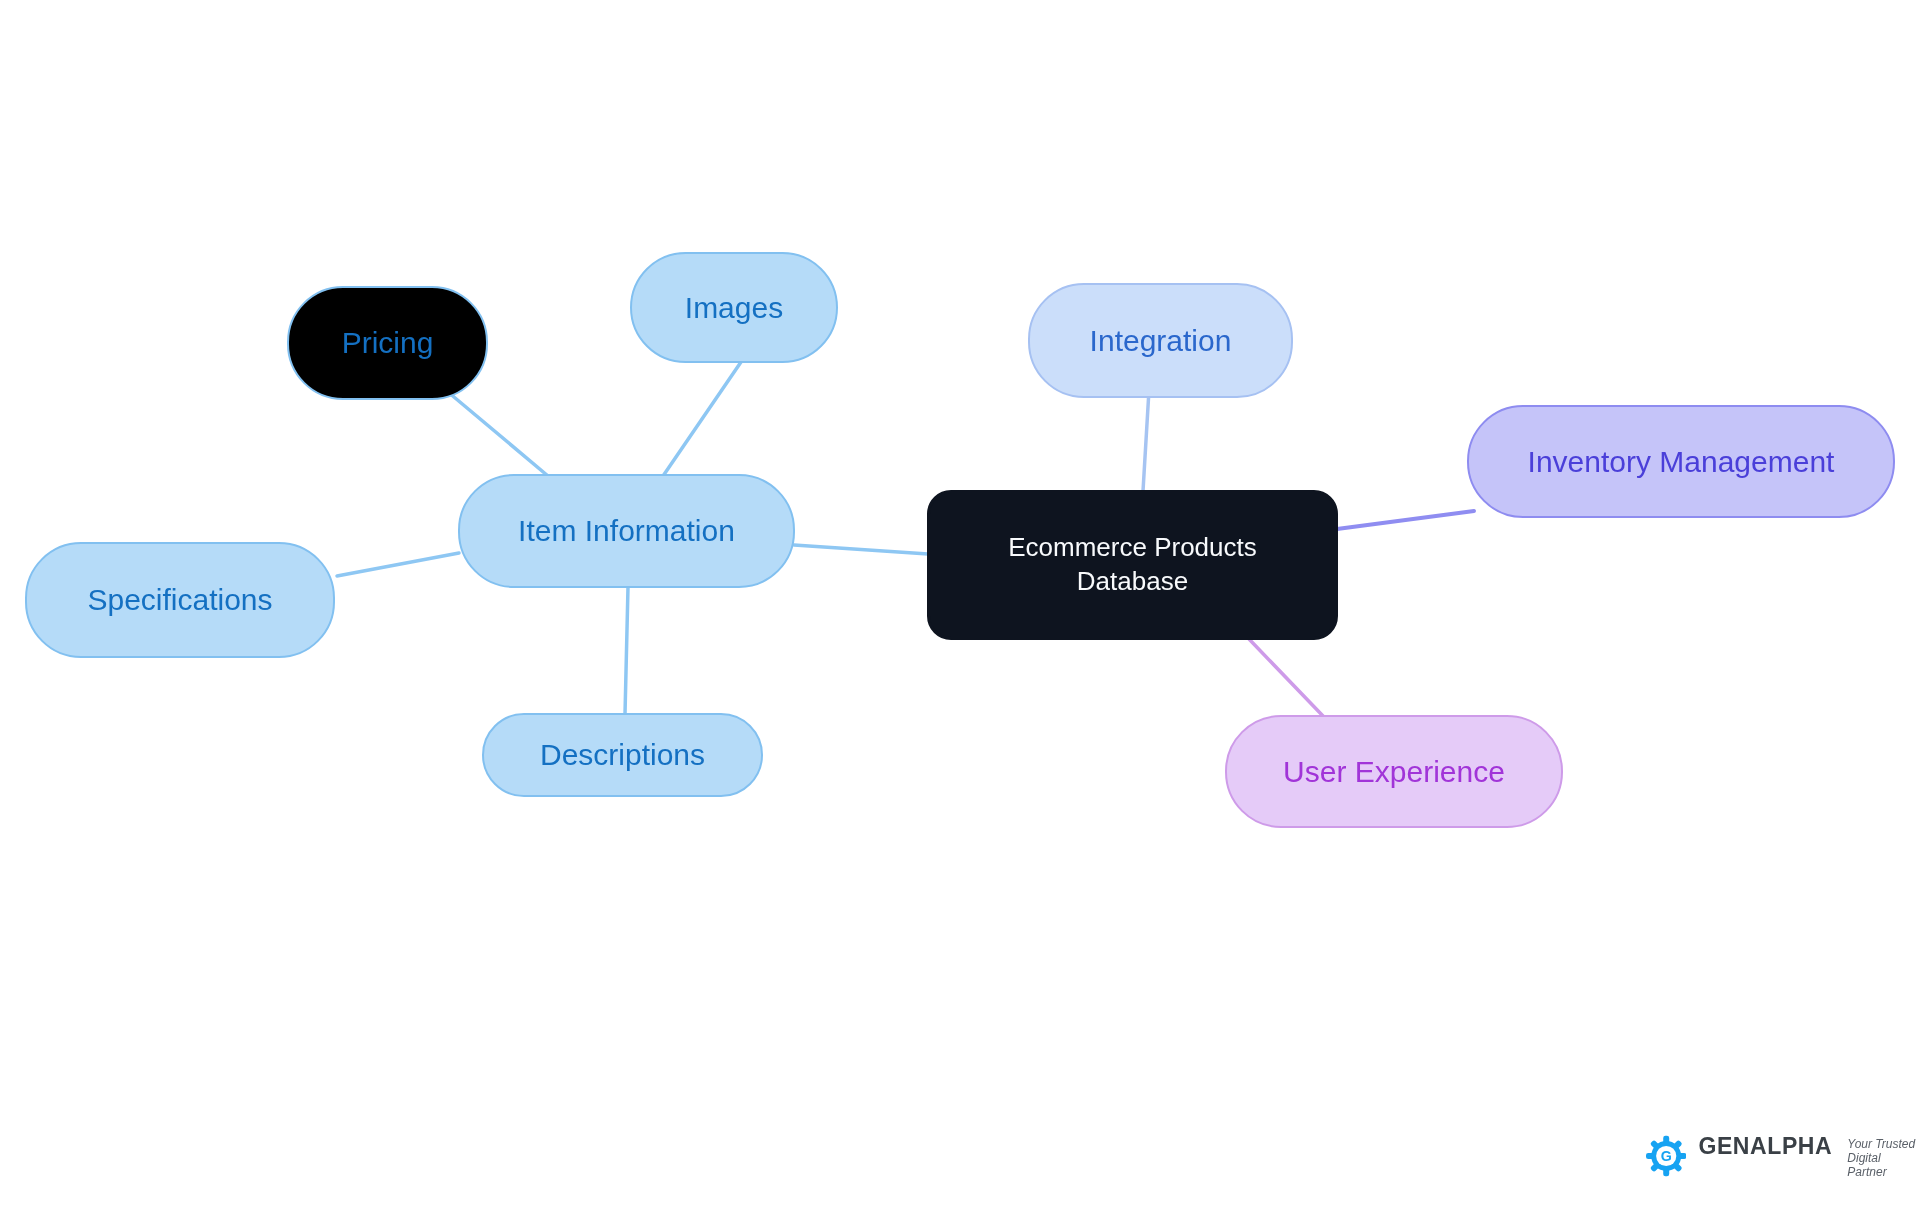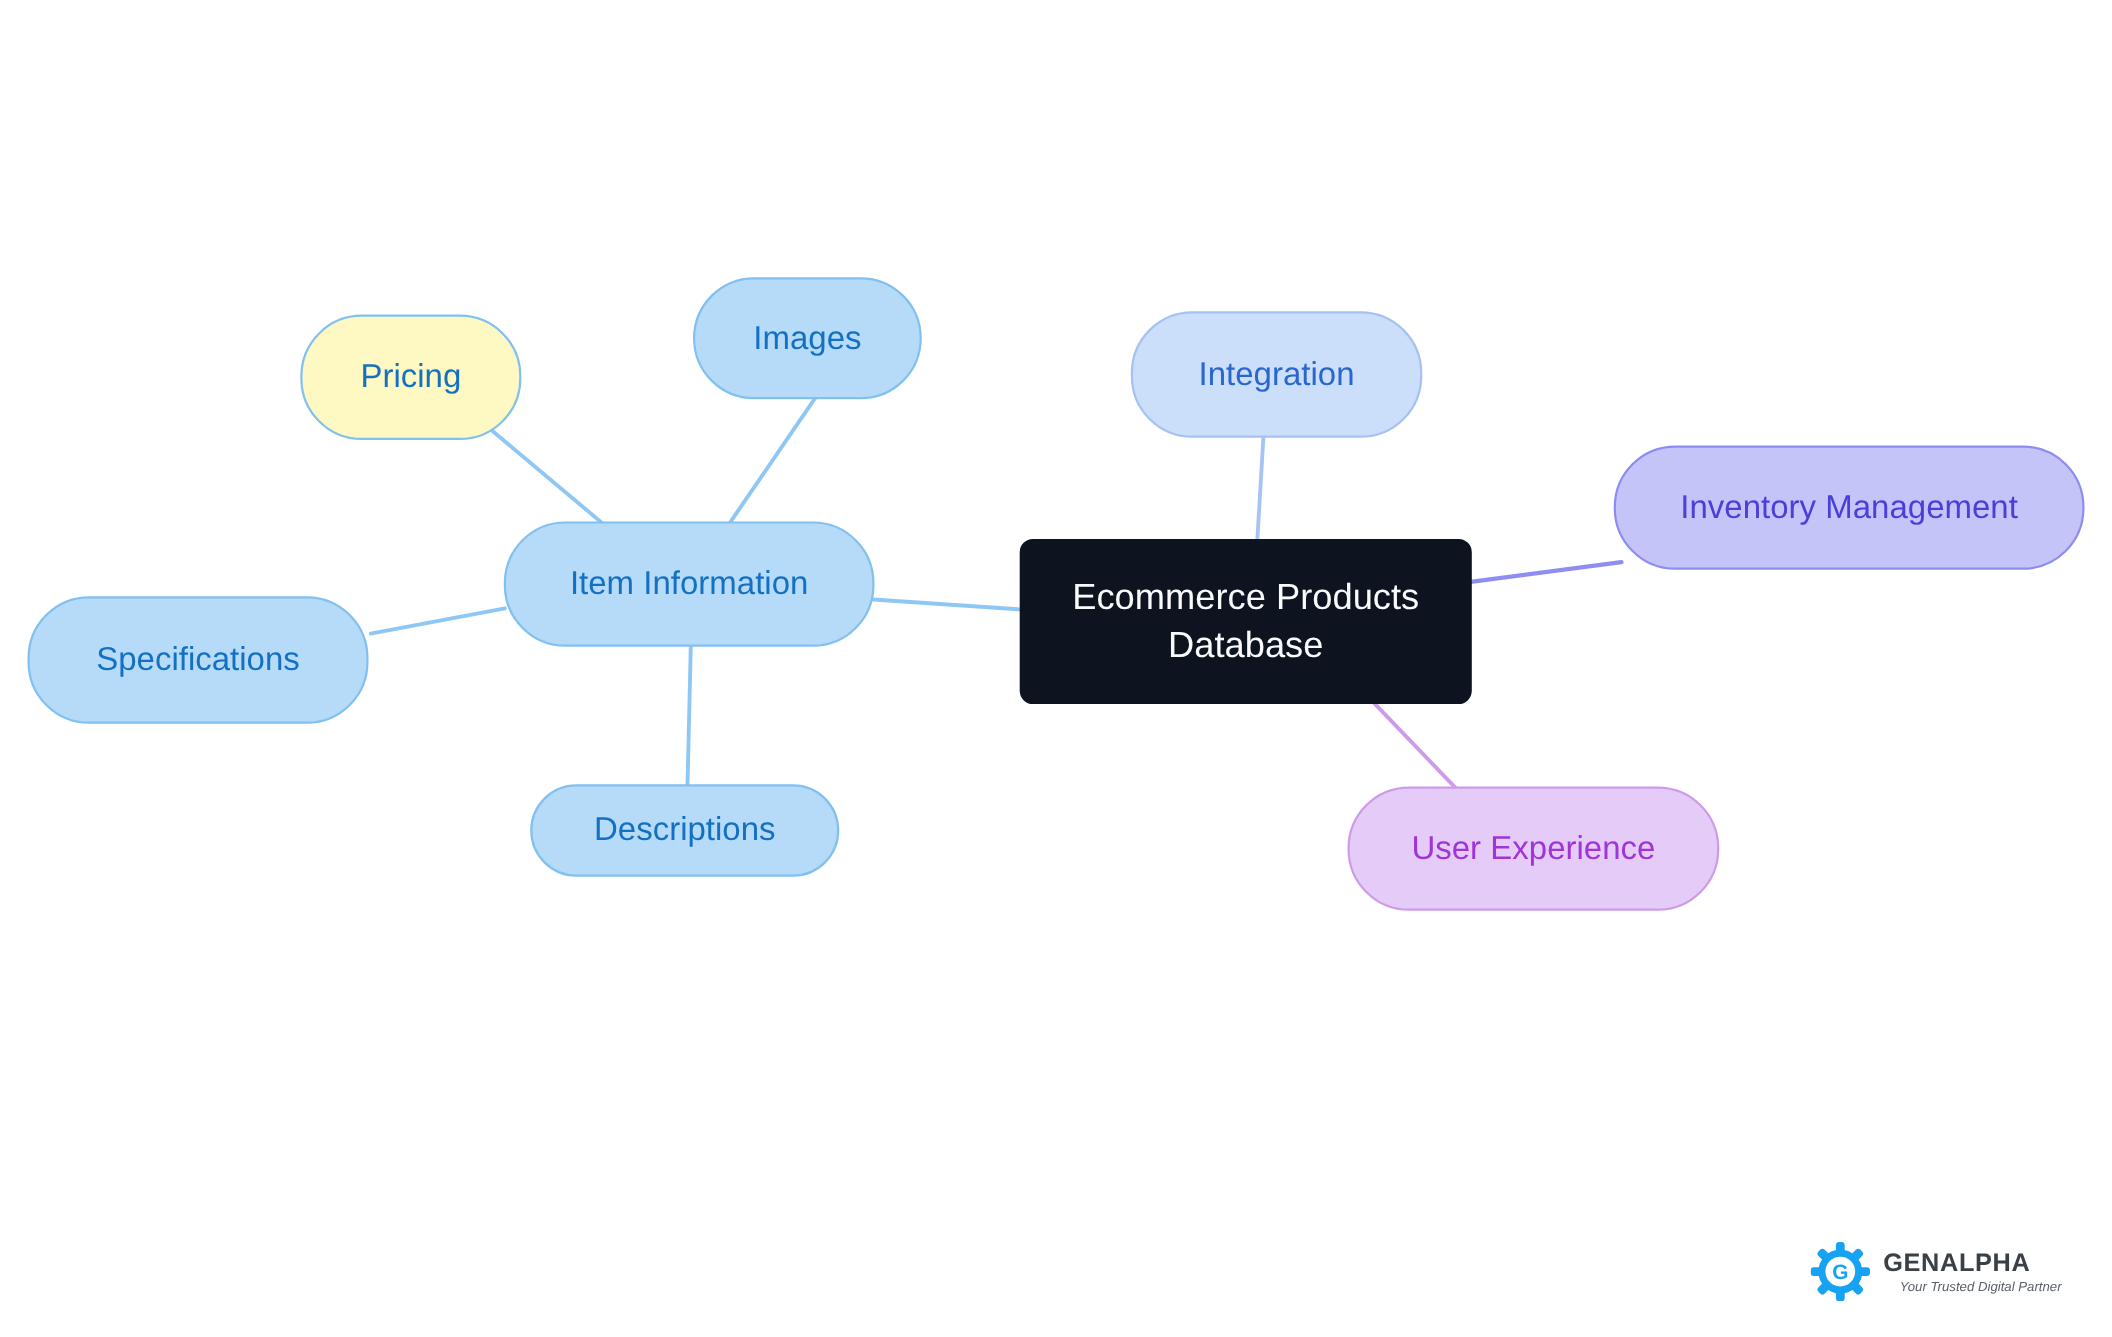--- a/index.html
+++ b/index.html
@@ -23,37 +23,37 @@
     align-items: center;
     justify-content: center;
     border: 2.5px solid transparent;
     border-radius: 56px;
     font-size: 30px;
     text-align: center;
     cursor: pointer;
     user-select: none;
   }
   .node.central {
-    border-radius: 12px;
-    font-size: 33px;
+    border-radius: 24px;
+    font-size: 26px;
     line-height: 1.3;
     padding: 0 42px;
     border-width: 3px;
   }
   .node .lbl { display: block; }
 
   .brand {
     position: absolute;
     left: 1646px;
     top: 1129px;
     display: flex;
     align-items: center;
     gap: 12px;
   }
-  .brand-text { display: flex; flex-direction: column; }
+  .brand-text { display: flex; flex-direction: row; }
   .brand-name {
     font-size: 23px;
     font-weight: 700;
     letter-spacing: 0.6px;
     color: #3A4046;
     line-height: 1.1;
   }
   .brand-tagline {
     font-style: italic;
     font-size: 12px;
@@ -71,21 +71,21 @@
     <line x1="448" y1="392" x2="548" y2="476" stroke-width="3.5" stroke-linecap="round" stroke="#8EC7F3"></line>
     <line x1="741" y1="362" x2="663" y2="476" stroke-width="3.5" stroke-linecap="round" stroke="#8EC7F3"></line>
     <line x1="337" y1="576" x2="459" y2="553" stroke-width="3.5" stroke-linecap="round" stroke="#8EC7F3"></line>
     <line x1="628" y1="587" x2="625" y2="714" stroke-width="3.5" stroke-linecap="round" stroke="#8EC7F3"></line>
     <line x1="794" y1="545" x2="928" y2="554" stroke-width="3.5" stroke-linecap="round" stroke="#8EC7F3"></line>
     <line x1="1150" y1="373" x2="1143" y2="491" stroke-width="3.5" stroke-linecap="round" stroke="#A6C4F2"></line>
     <line x1="1337" y1="529" x2="1474" y2="511" stroke-width="4" stroke-linecap="round" stroke="#8F8DF1"></line>
     <line x1="1249" y1="639" x2="1323" y2="716" stroke-width="3.5" stroke-linecap="round" stroke="#CE9BE9"></line>
   </svg>
 
-  <div class="node" style="left: 273px; top: 286px; width: 201px; height: 114px; background: #fef9c3; border-color: rgb(130, 192, 240); color: rgb(20, 112, 194);">
+  <div class="node" style="left: 287px; top: 286px; width: 201px; height: 114px; background: #000000; border-color: rgb(130, 192, 240); color: rgb(20, 112, 194);">
     <span class="lbl">Pricing</span>
   </div>
 
   <div class="node" style="left: 630px; top: 252px; width: 208px; height: 111px; background: rgb(181, 219, 248); border-color: rgb(130, 192, 240); color: rgb(20, 112, 194);">
     <span class="lbl">Images</span>
   </div>
 
   <div class="node" style="left: 25px; top: 542px; width: 310px; height: 116px; background: rgb(181, 219, 248); border-color: rgb(130, 192, 240); color: rgb(20, 112, 194);">
     <span class="lbl">Specifications</span>
   </div>

